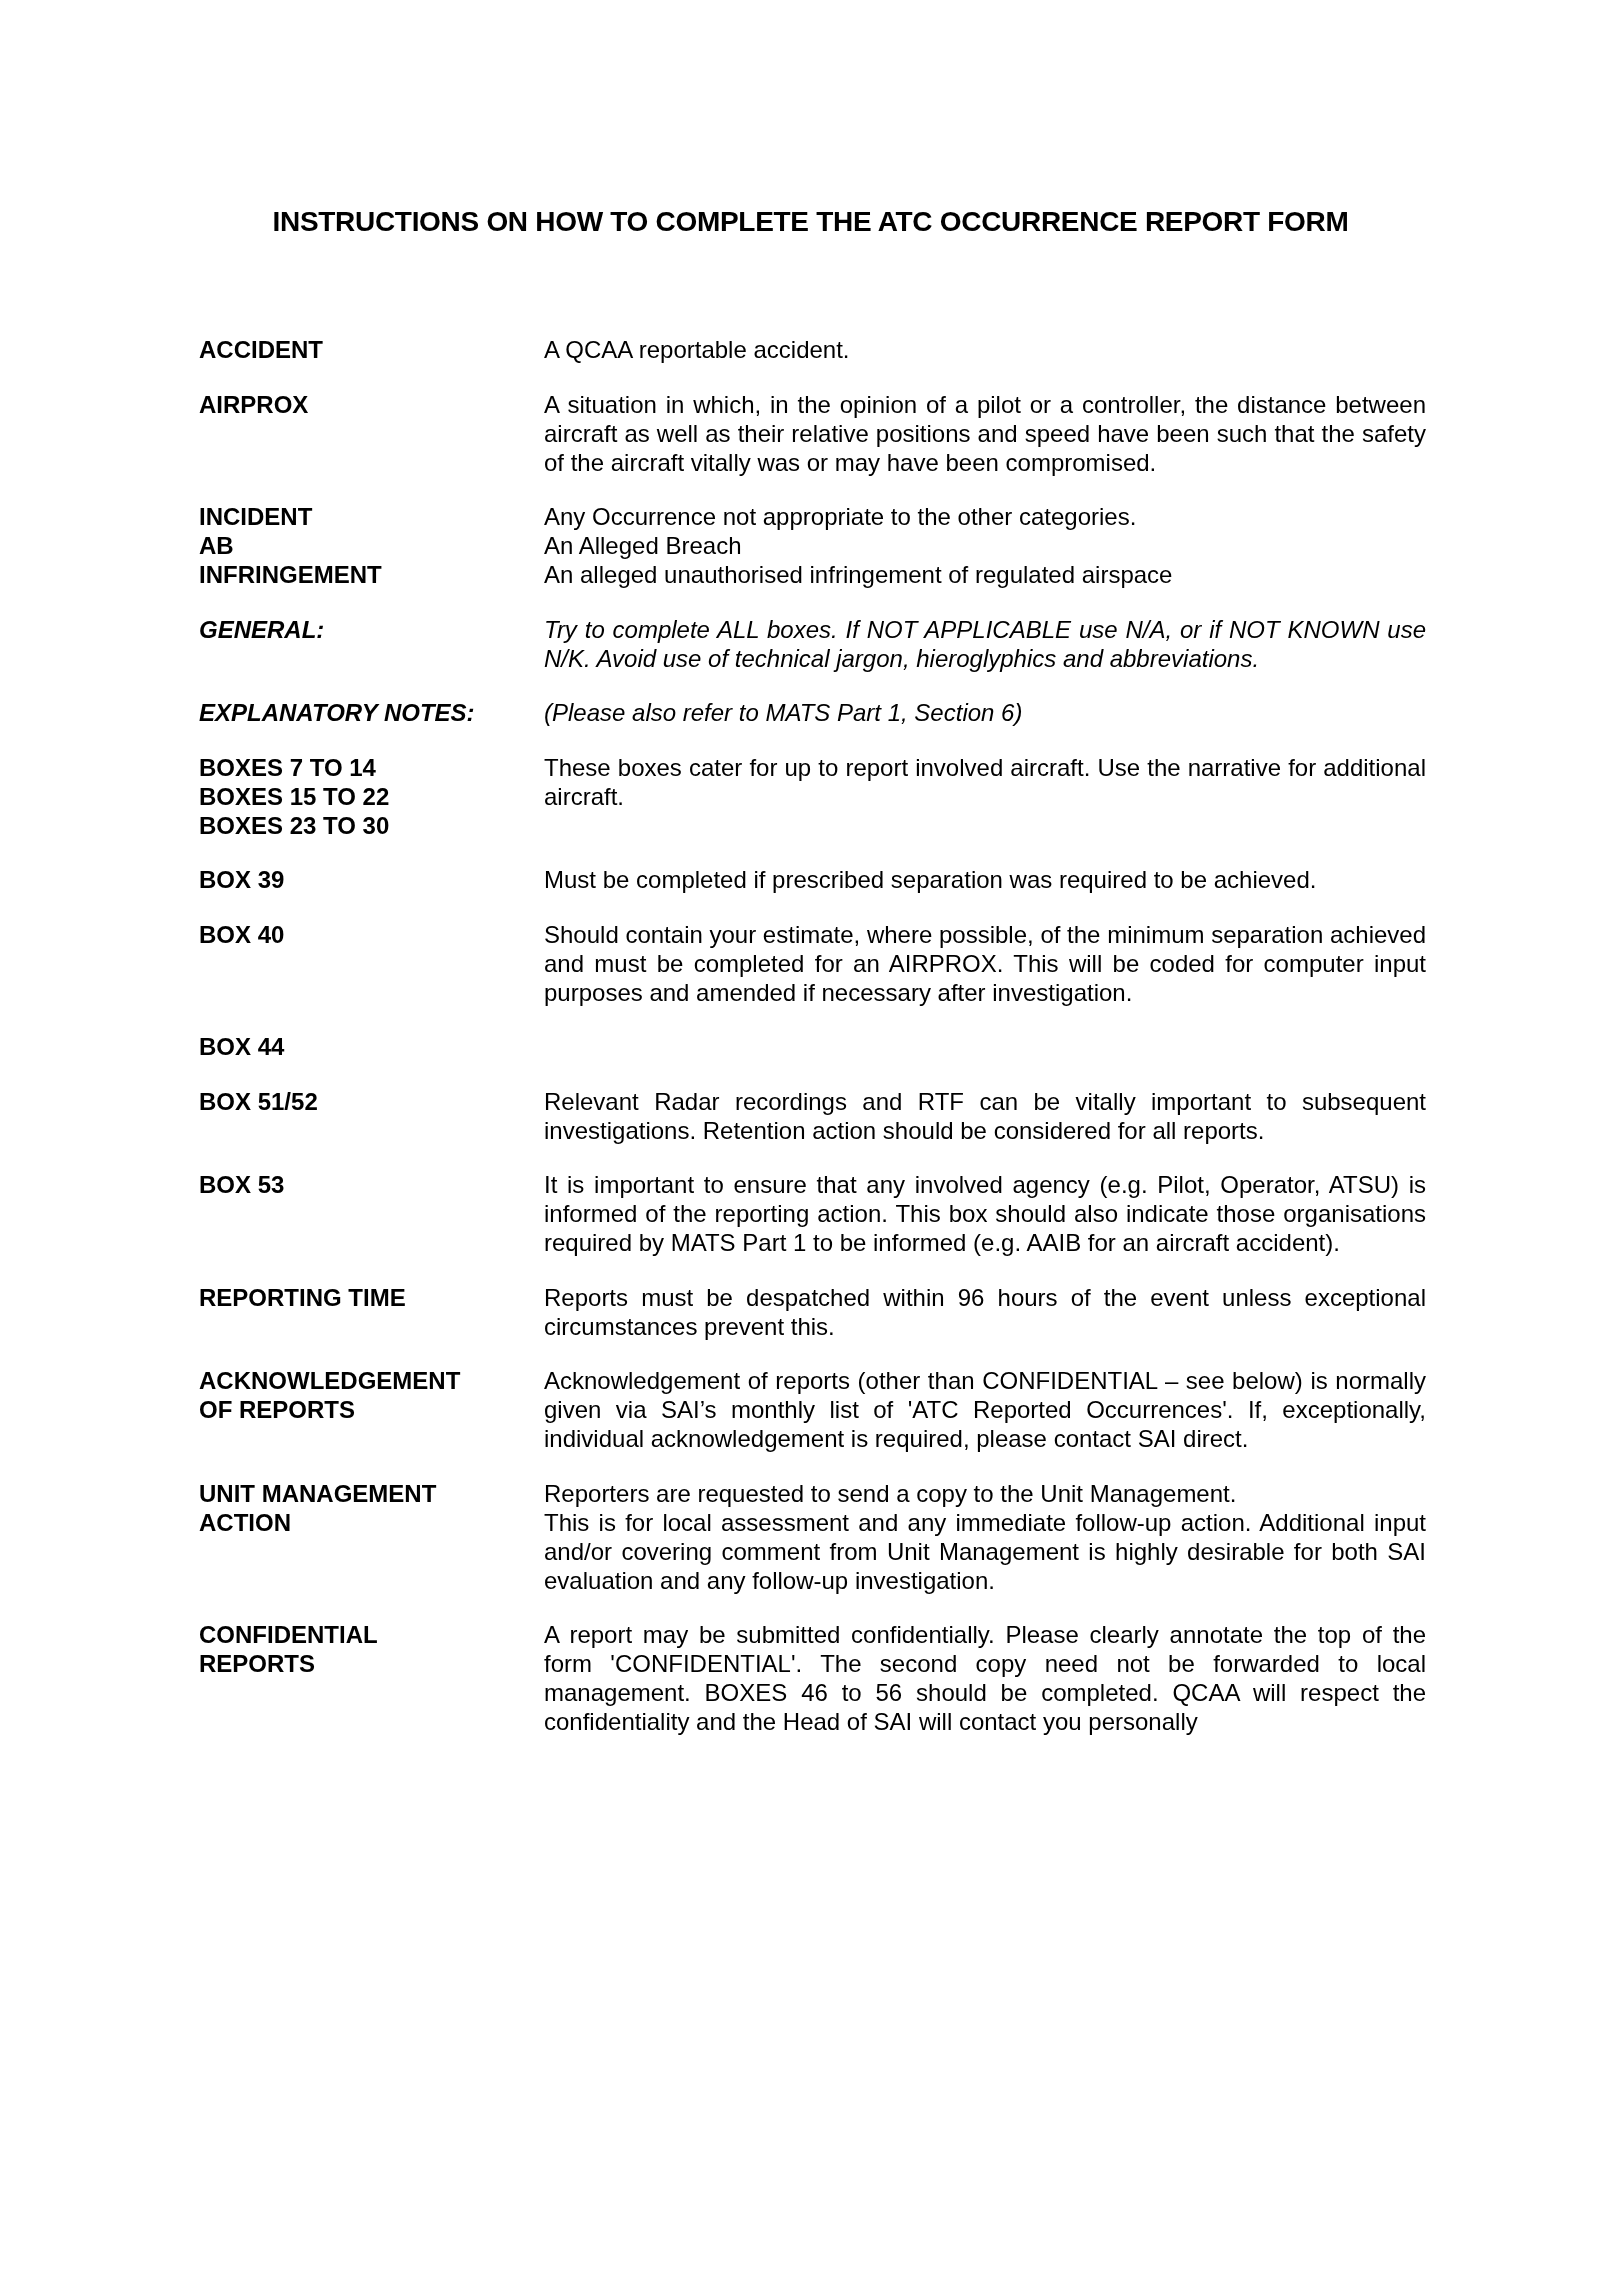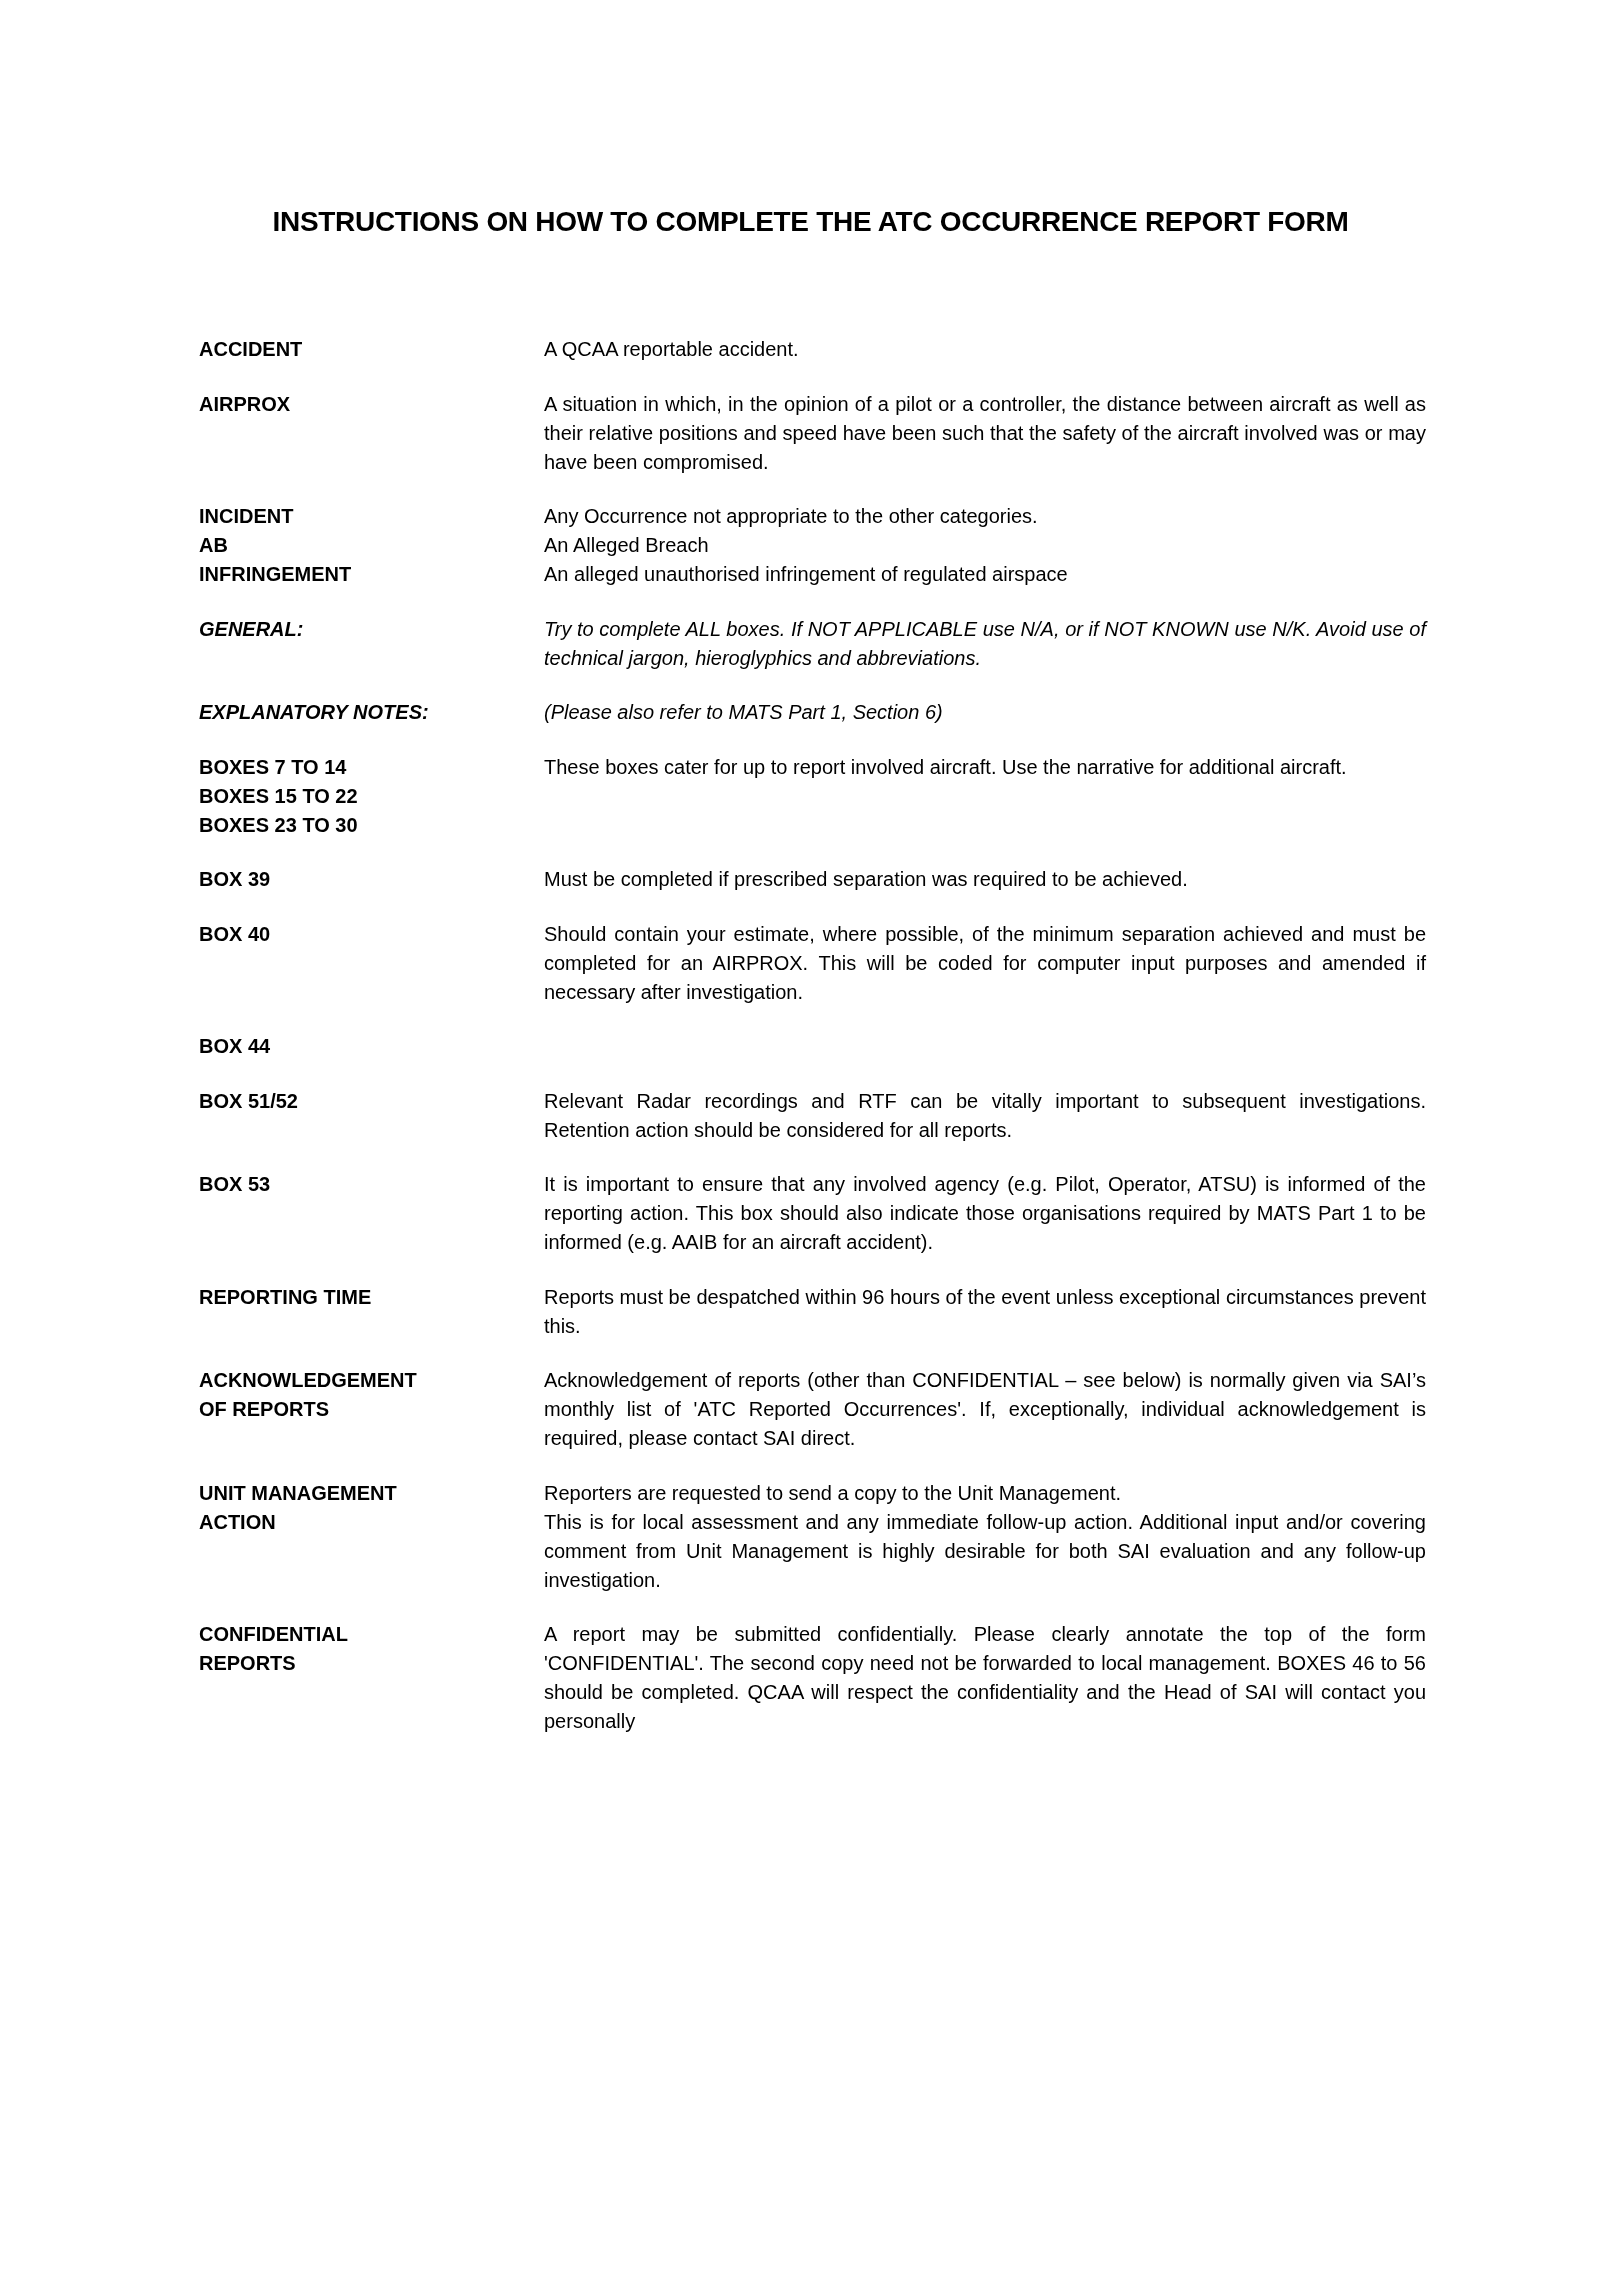--- a/index.html
+++ b/index.html
@@ -34,21 +34,21 @@
   }
   .content {
     margin-left: 199px;
     margin-right: 195px;
     margin-top: 98px;
   }
   .row {
     display: flex;
     align-items: flex-start;
     margin-bottom: 25.5px;
-    font-size: 20px;
+    font-size: 24px;
     line-height: 29px;
   }
   .row:last-child {
     margin-bottom: 0;
   }
   .label-col {
     width: 345px;
     flex: 0 0 345px;
     font-weight: bold;
   }
@@ -80,21 +80,21 @@
         </div>
         <div class="desc-col">
           <p>A QCAA reportable accident.</p>
         </div>
       </section>
       <section class="row">
         <div class="label-col">
           <div class="label-line">AIRPROX</div>
         </div>
         <div class="desc-col">
-          <p>A situation in which, in the opinion of a pilot or a controller, the distance between aircraft as well as their relative positions and speed have been such that the safety of the aircraft involved was or may have been compromised.</p>
+          <p>A situation in which, in the opinion of a pilot or a controller, the distance between aircraft as well as their relative positions and speed have been such that the safety of the aircraft vitally was or may have been compromised.</p>
         </div>
       </section>
       <section class="row">
         <div class="label-col">
           <div class="label-line">INCIDENT</div>
           <div class="label-line">AB</div>
           <div class="label-line">INFRINGEMENT</div>
         </div>
         <div class="desc-col">
           <p>Any Occurrence not appropriate to the other categories.</p>

